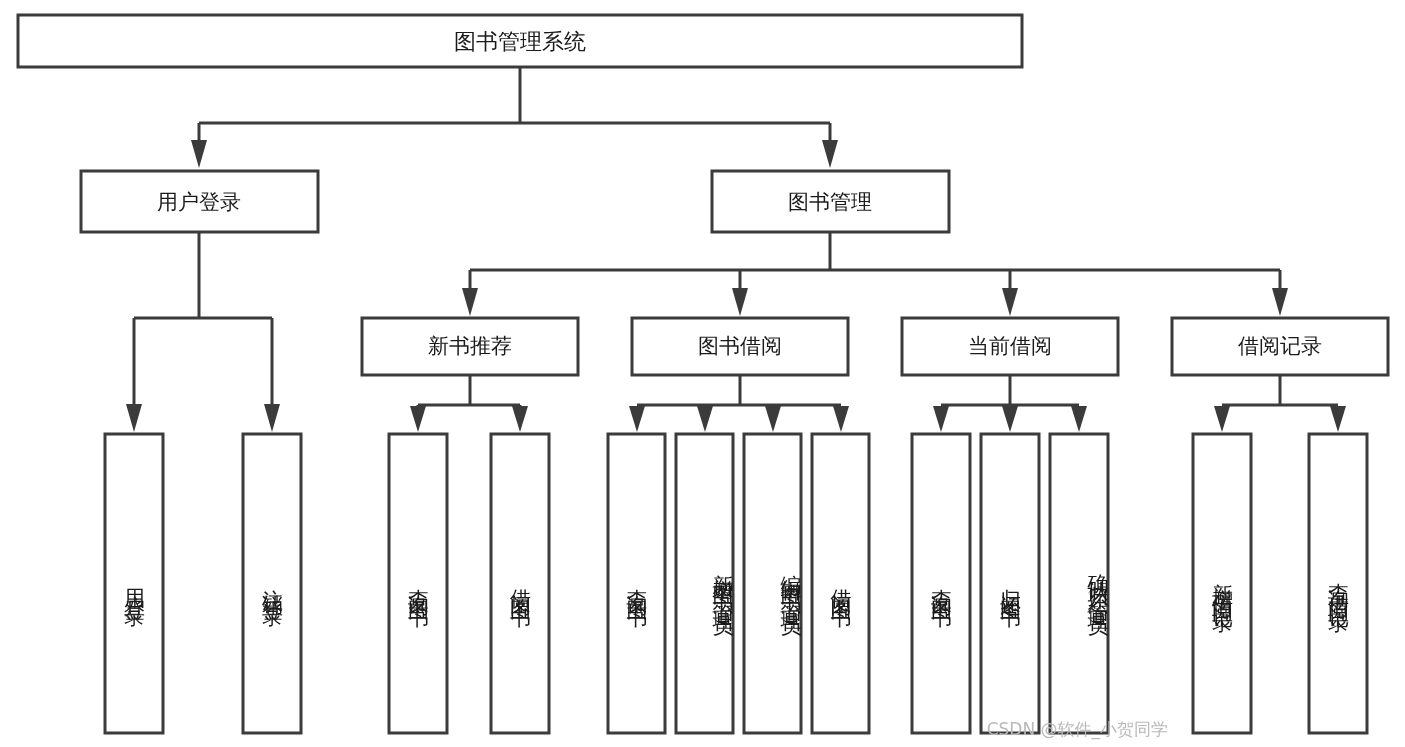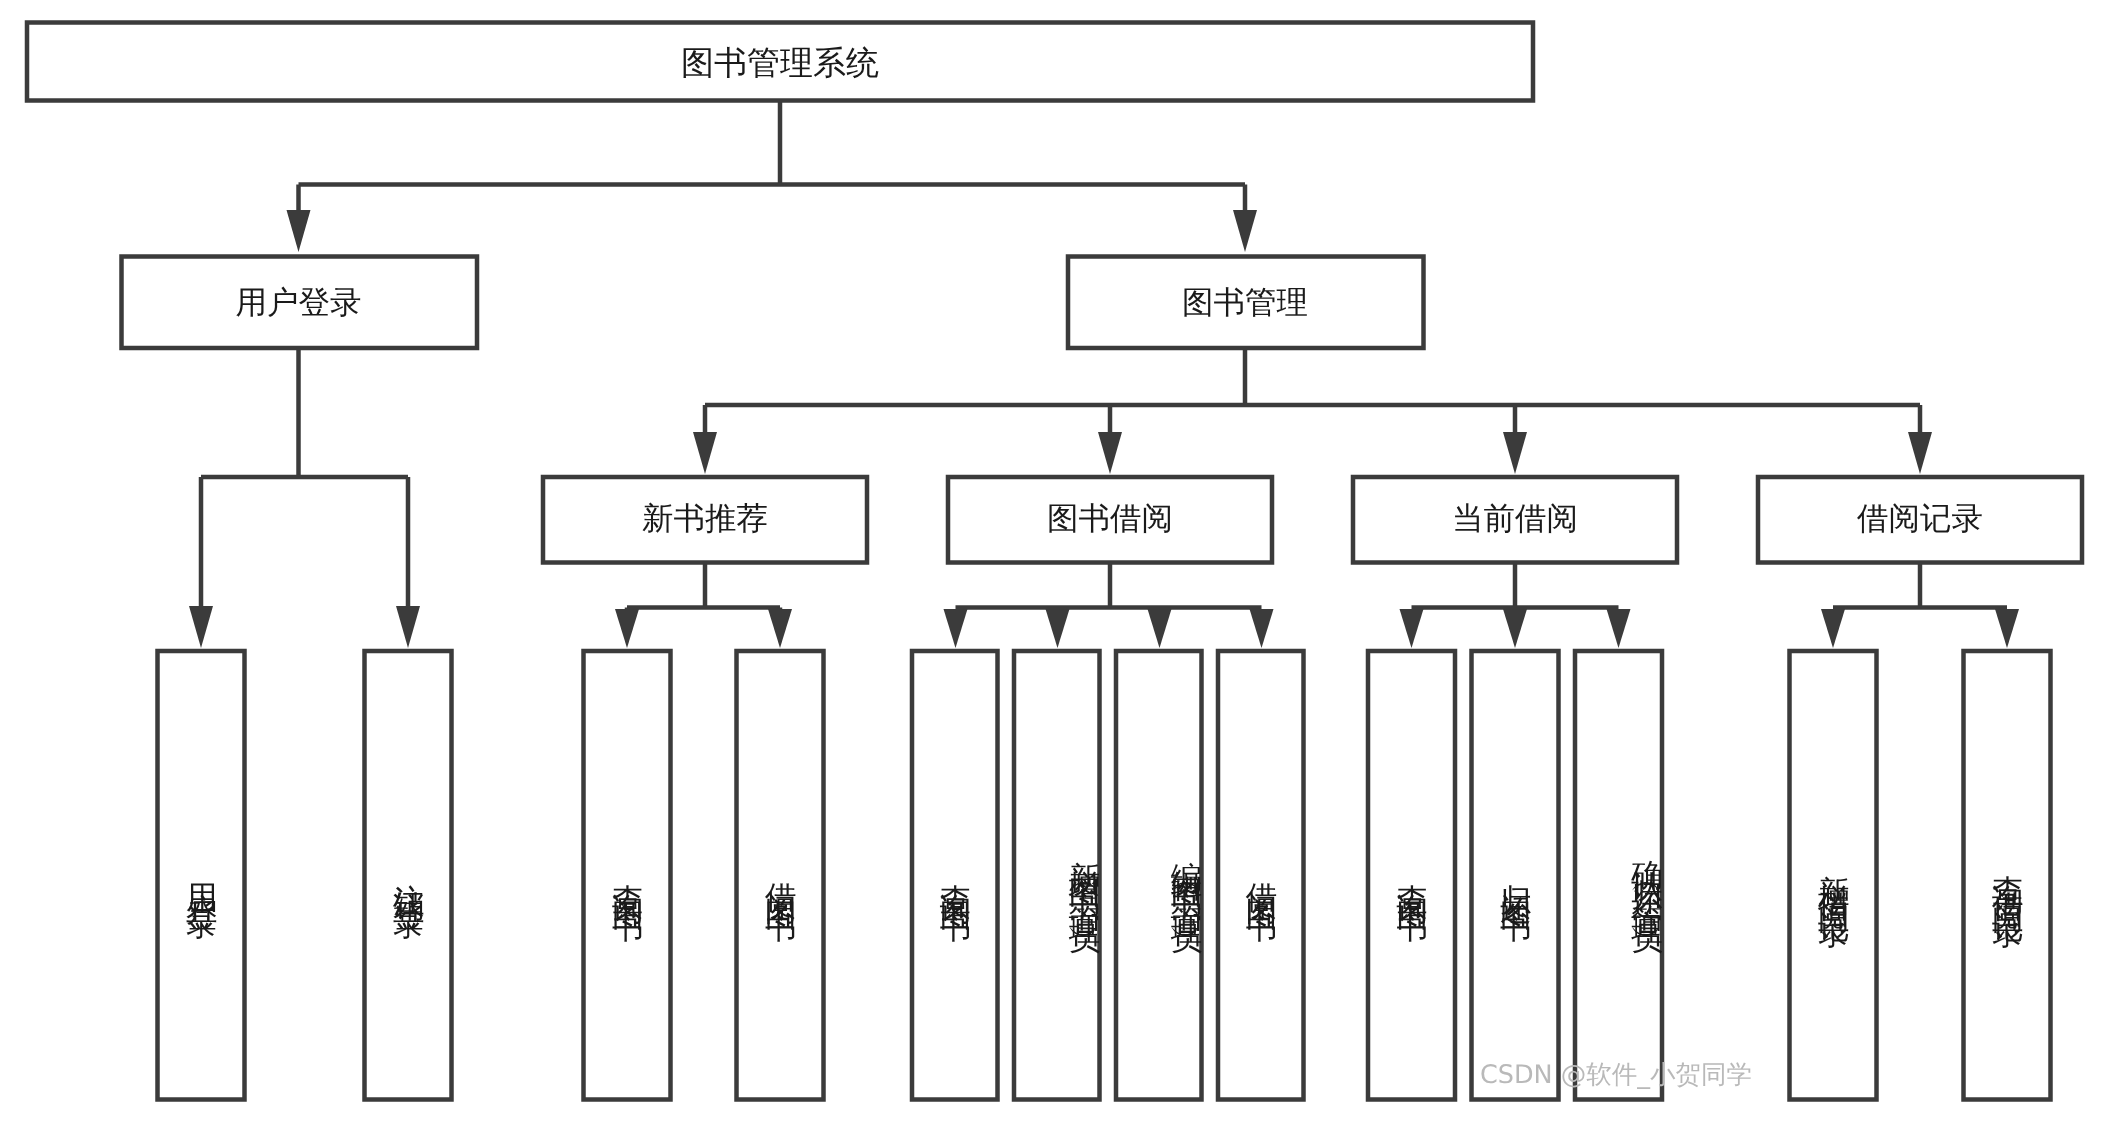--- a/index.html
+++ b/index.html
@@ -47,21 +47,21 @@
   }
   .label-h {
     font-size: 21px;
   }
   .label-root {
     font-size: 22px;
   }
   .watermark {
     position: absolute;
     right: 8px;
-    bottom: 19px;
+    bottom: 6px;
     font-family: "DejaVu Sans", "Liberation Sans", sans-serif;
     font-size: 17px;
     color: #b9b9b9;
     white-space: nowrap;
     pointer-events: none;
   }
 </style>
 </head>
 <body>
 

